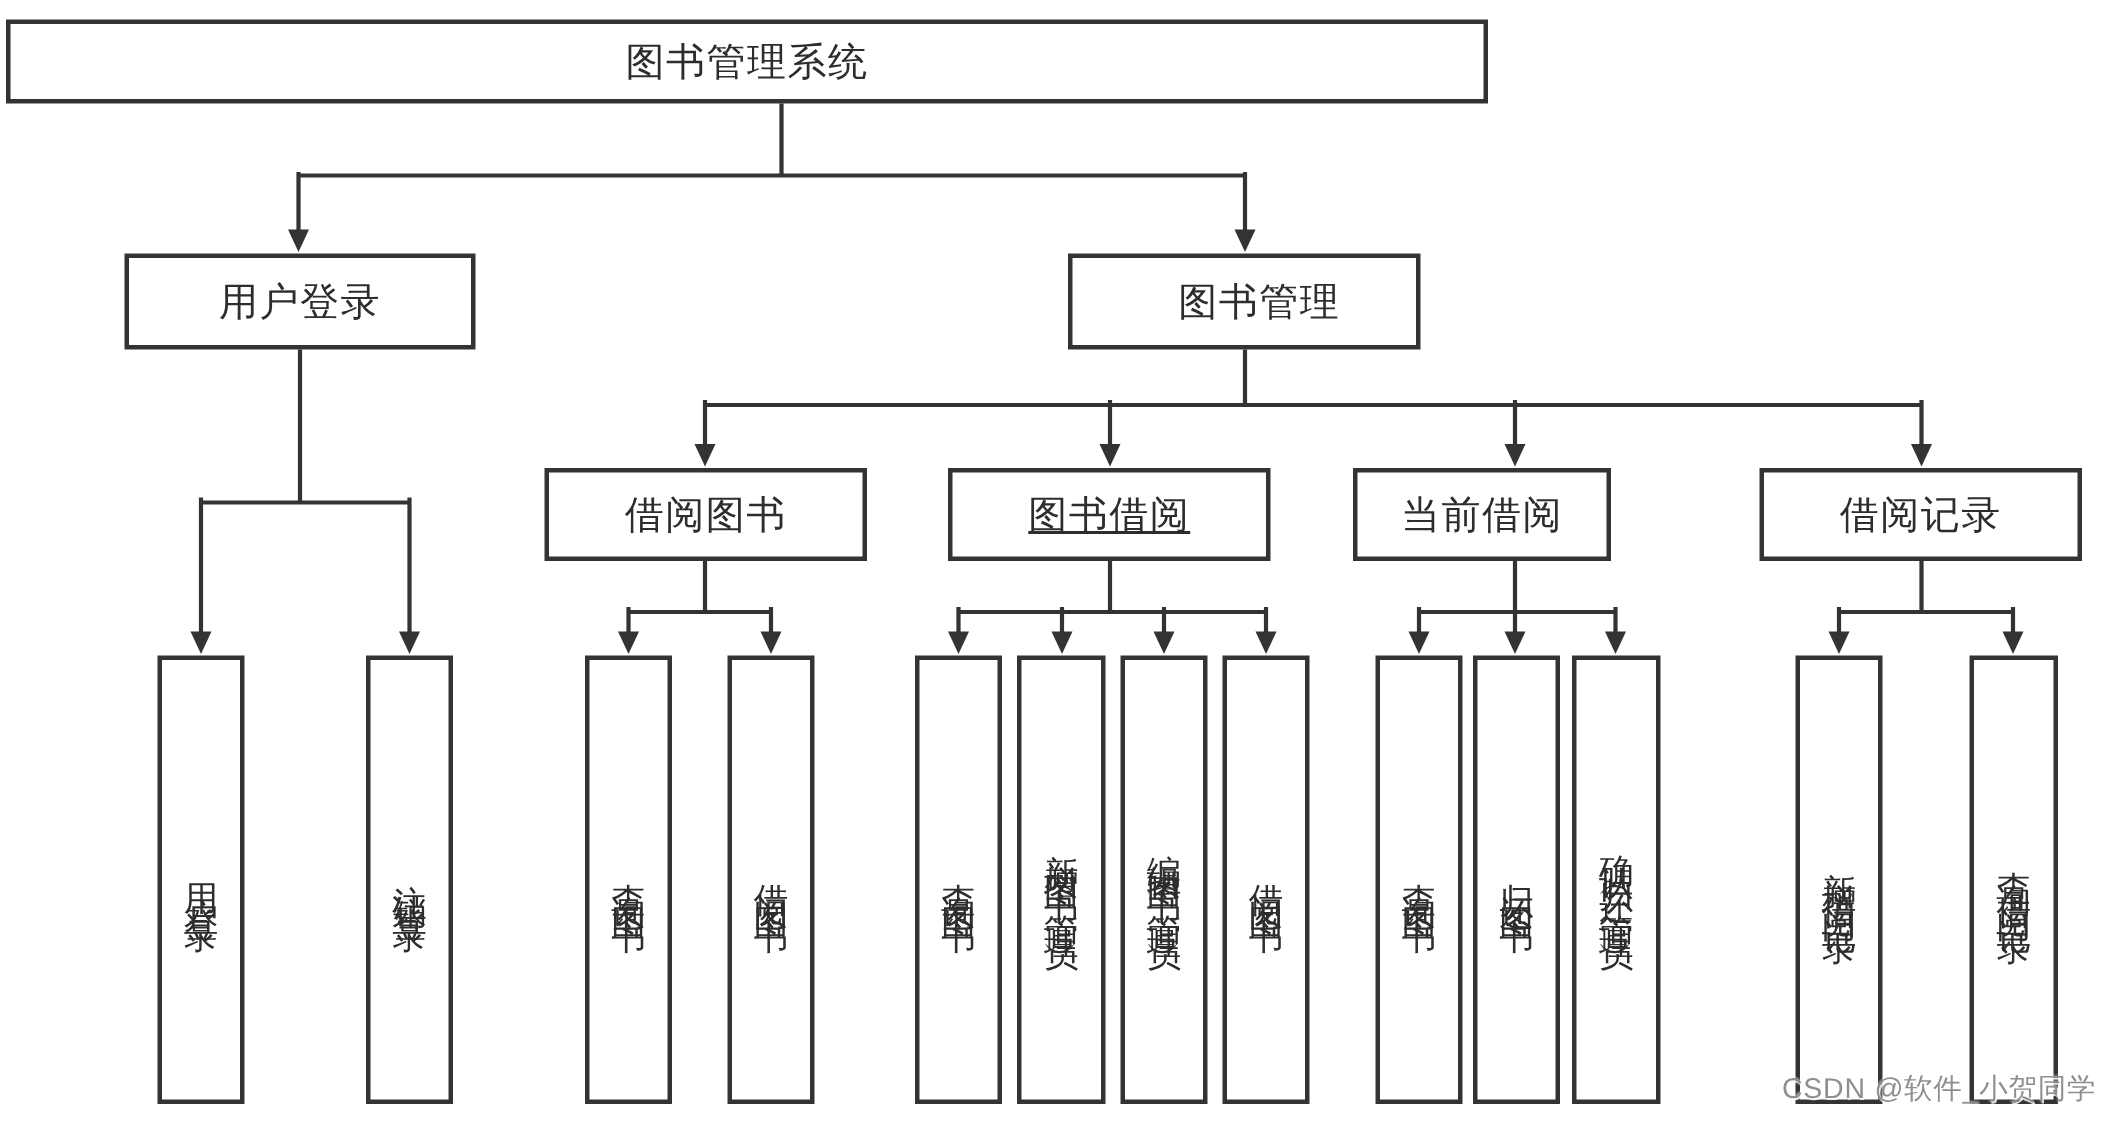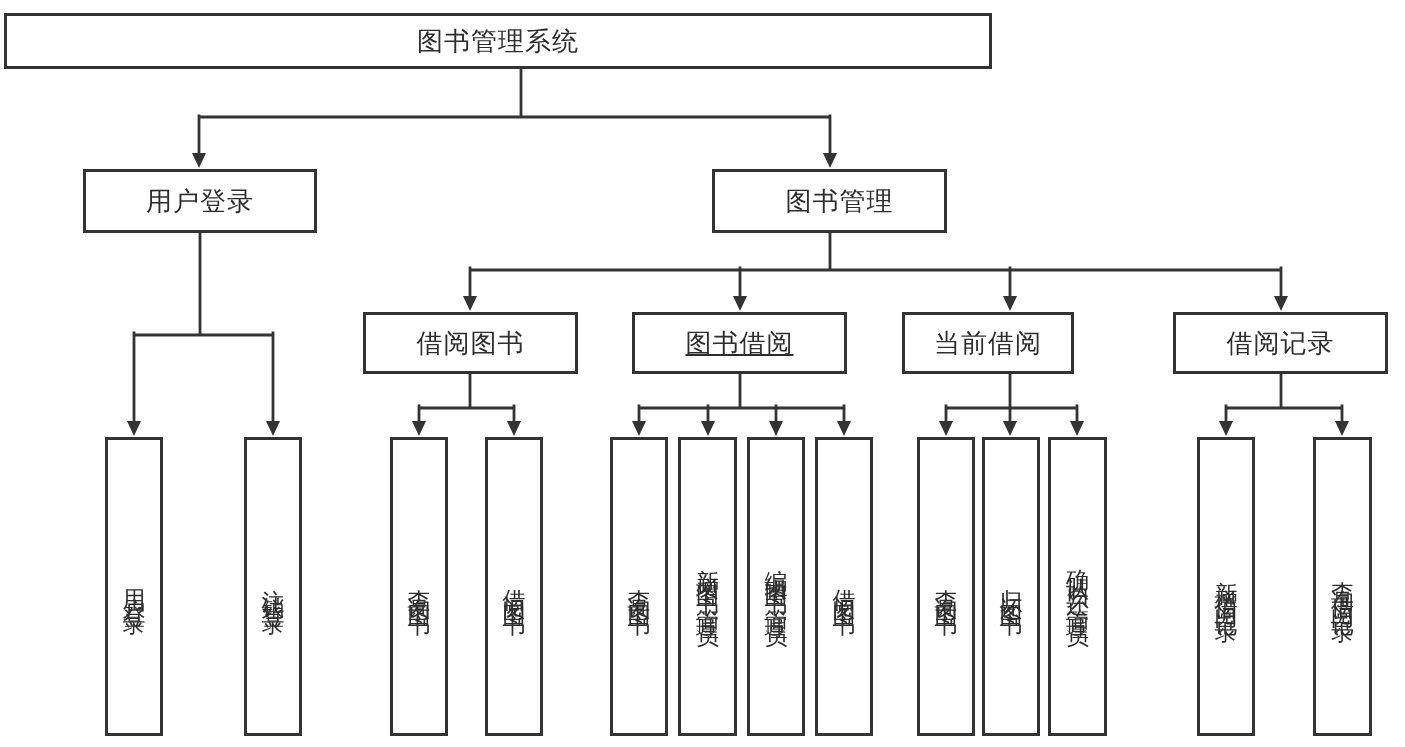--- a/index.html
+++ b/index.html
@@ -126,14 +126,15 @@
     <span class="vlabel">确认归还（管理员）</span>
   </div>
 
   <div class="node leaf" style="left:1197px;">
     <span class="vlabel">新增借阅记录</span>
   </div>
   <div class="node leaf" style="left:1313px; width:59px;">
     <span class="vlabel">查询借阅记录</span>
   </div>
 
+  <div class="watermark">CSDN @软件_小贺同学</div>
 
 </div>
 
 </body></html>

